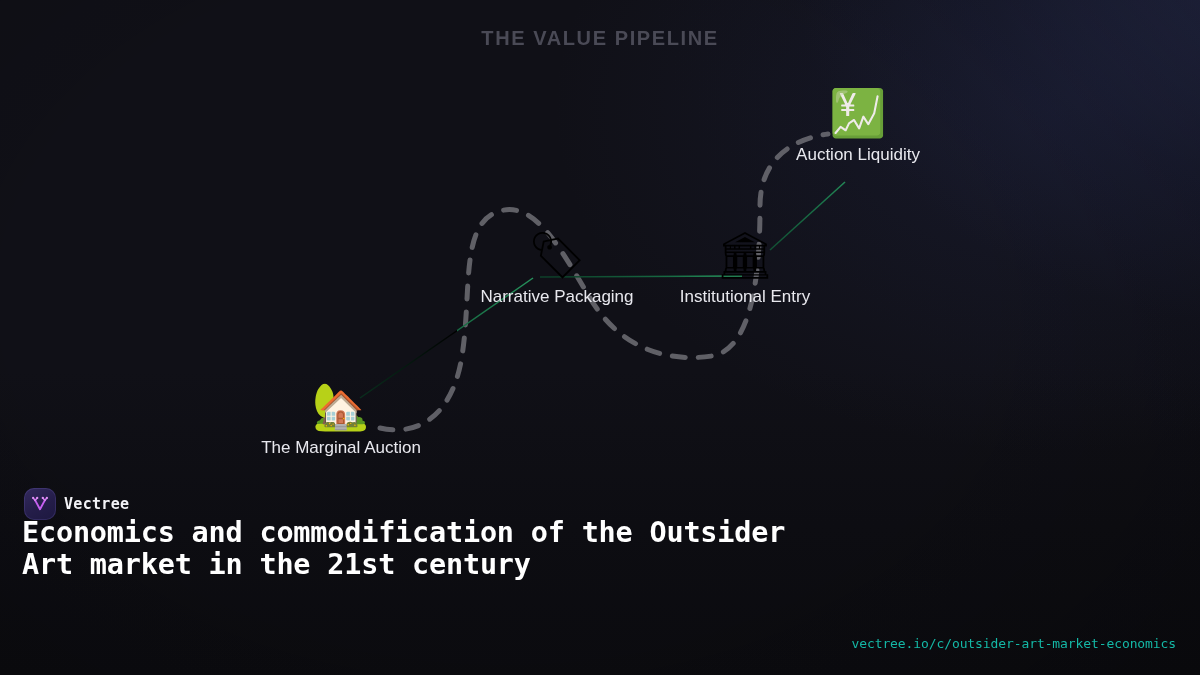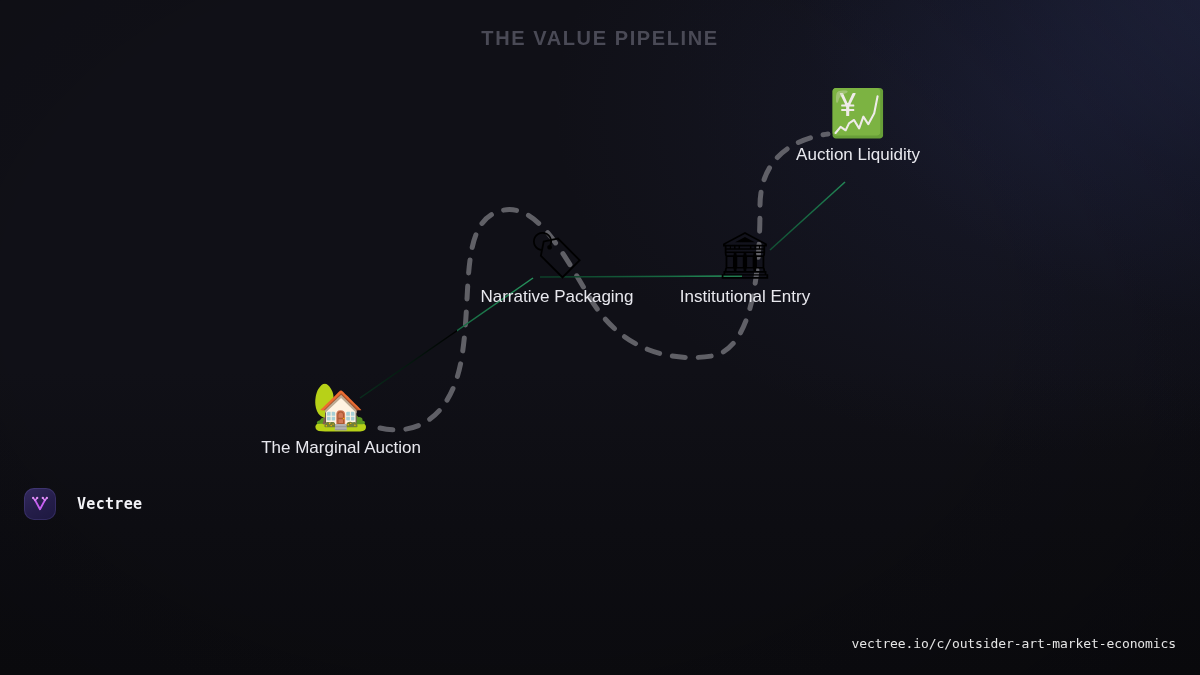--- a/index.html
+++ b/index.html
@@ -86,21 +86,21 @@
     bottom: 0;
     width: 1200px;
     height: 200px;
   }
   #brand-row {
     position: absolute;
     left: 24px;
     top: 13px;
     display: flex;
     align-items: center;
-    gap: 21px;
+    gap: 8px;
   }
   #brand-logo {
     width: 32px;
     height: 32px;
     border-radius: 10px;
     background: linear-gradient(150deg, #332a5e 0%, #241d49 55%, #1d1840 100%);
     box-shadow: 0 0 0 1px rgba(140,120,230,0.18) inset;
     display: flex;
     align-items: center;
     justify-content: center;
@@ -123,21 +123,21 @@
     line-height: 32px;
     color: #ffffff;
     letter-spacing: -0.2px;
   }
   #footer-url {
     position: absolute;
     right: 24px;
     bottom: 24px;
     font-family: "DejaVu Sans Mono", monospace;
     font-size: 13px;
-    color: #e5e5e5;
+    color: #14b8a6;
     letter-spacing: -0.1px;
   }
 </style>
 </head>
 <body>
 
 <div id="stage">
 
   <div id="bg-glow"></div>
   <div id="bg-vignette"></div>
@@ -209,18 +209,19 @@
           <path d="M14.8 6.4 L16.6 4.3" fill="none" stroke="#d97ef5" stroke-width="1.5" stroke-linecap="round"></path>
           <circle cx="3.1" cy="3.9" r="1.15" fill="#e08ef7"></circle>
           <circle cx="7.2" cy="3.9" r="1.15" fill="#e08ef7"></circle>
           <circle cx="12.8" cy="3.9" r="1.15" fill="#e08ef7"></circle>
           <circle cx="16.9" cy="3.9" r="1.15" fill="#e08ef7"></circle>
         </svg>
       </div>
       <div id="brand-name">Vectree</div>
     </div>
 
+    <div id="headline">Economics and commodification of the Outsider Art market in the 21st century</div>
 
     <div id="footer-url">vectree.io/c/outsider-art-market-economics</div>
 
   </div>
 
 </div>
 
 </body></html>

